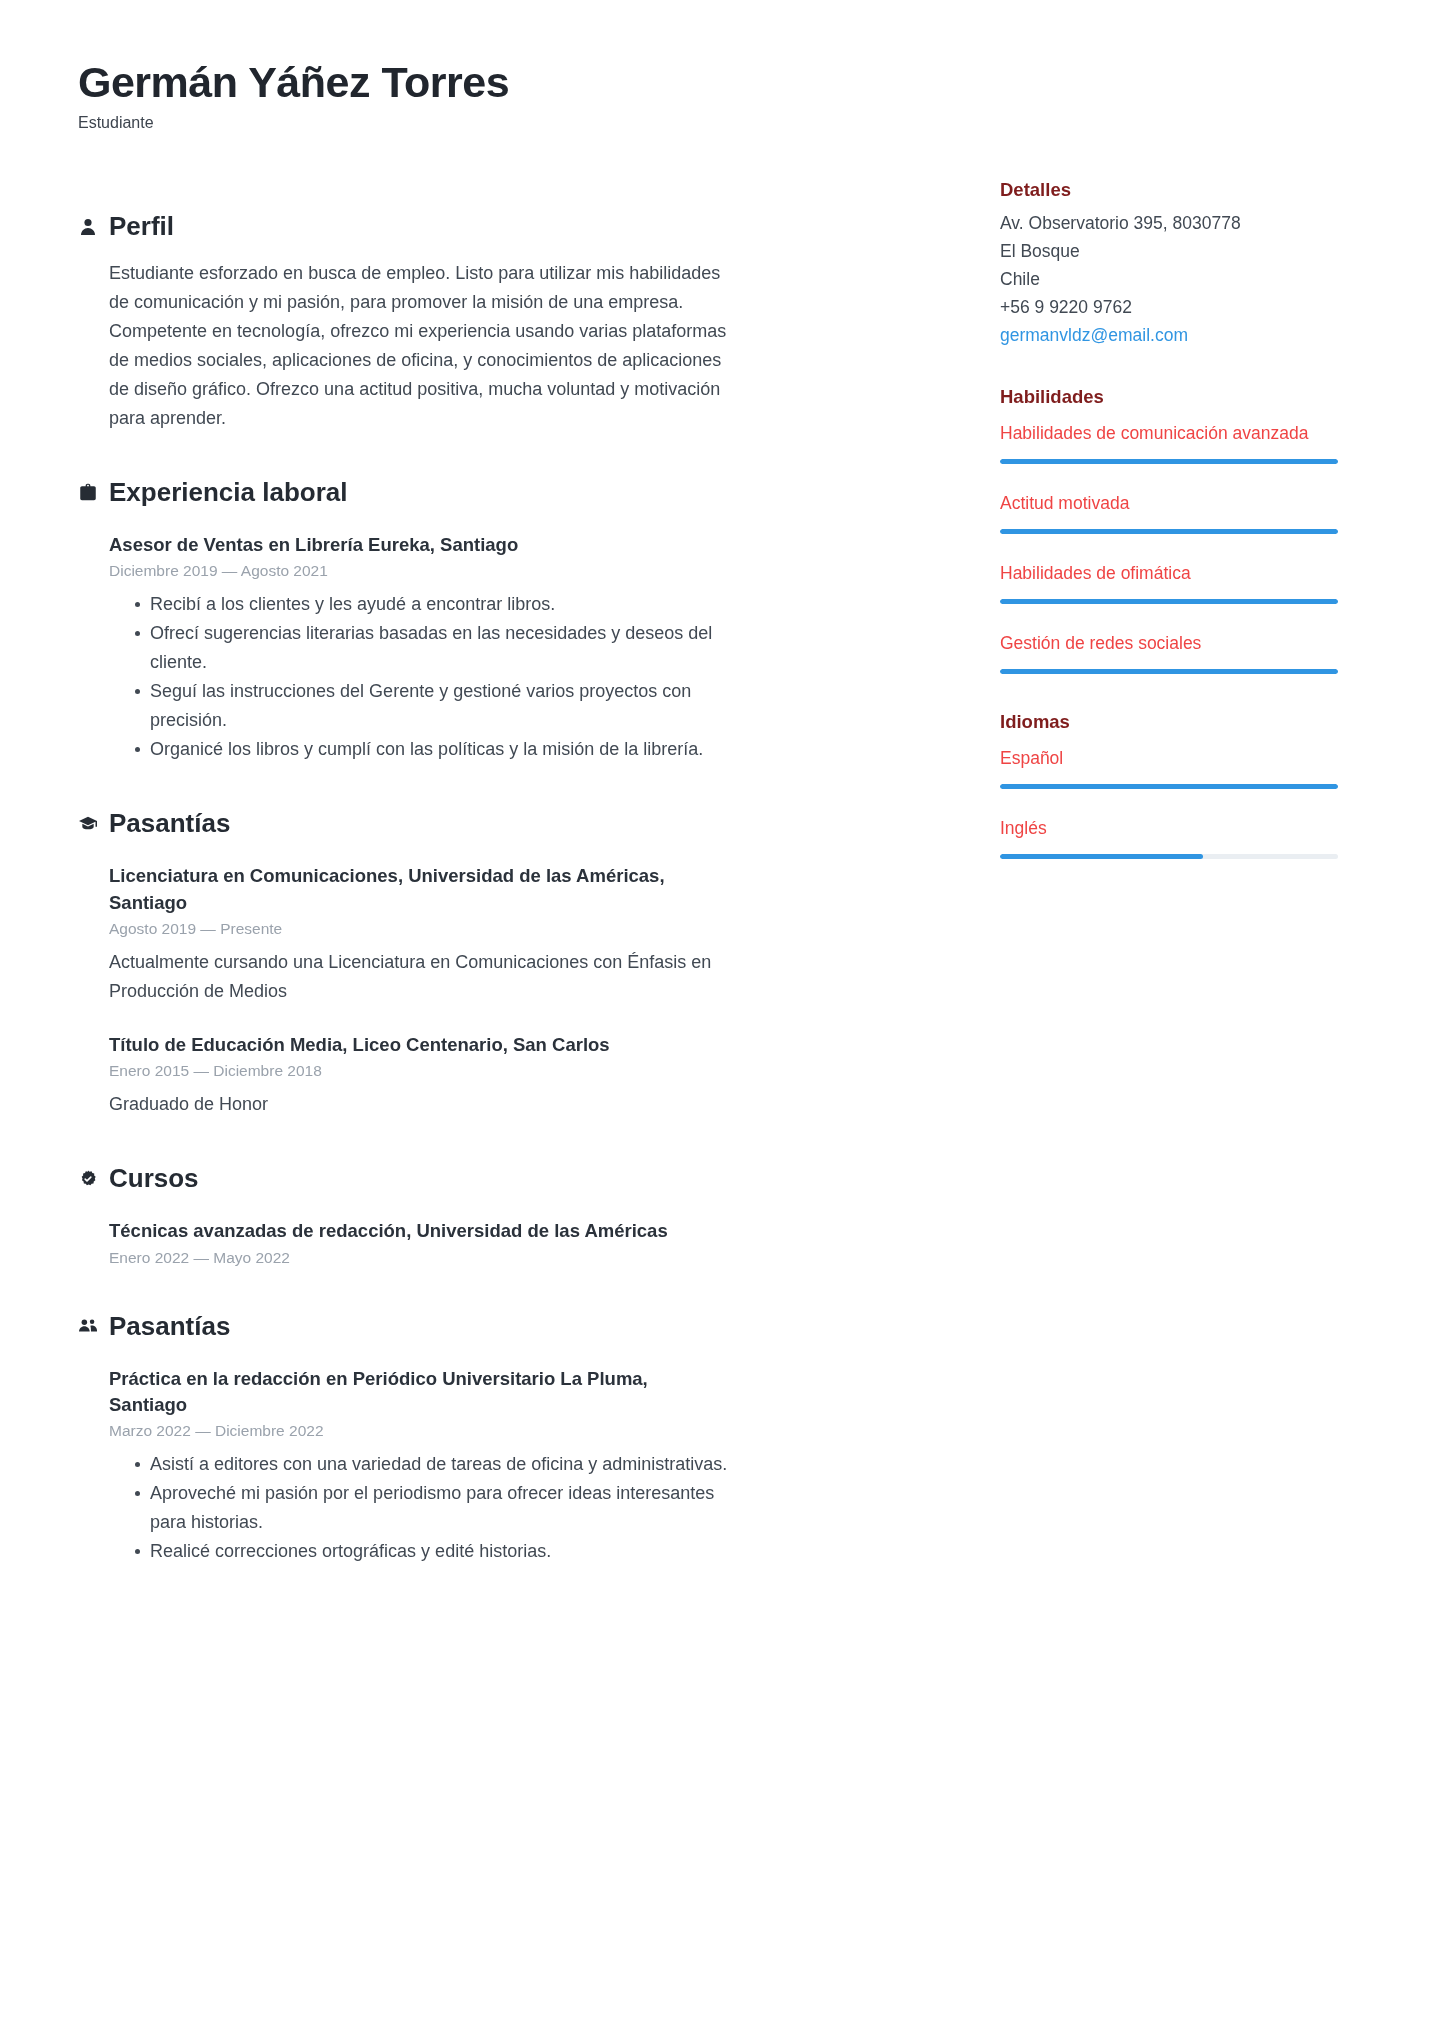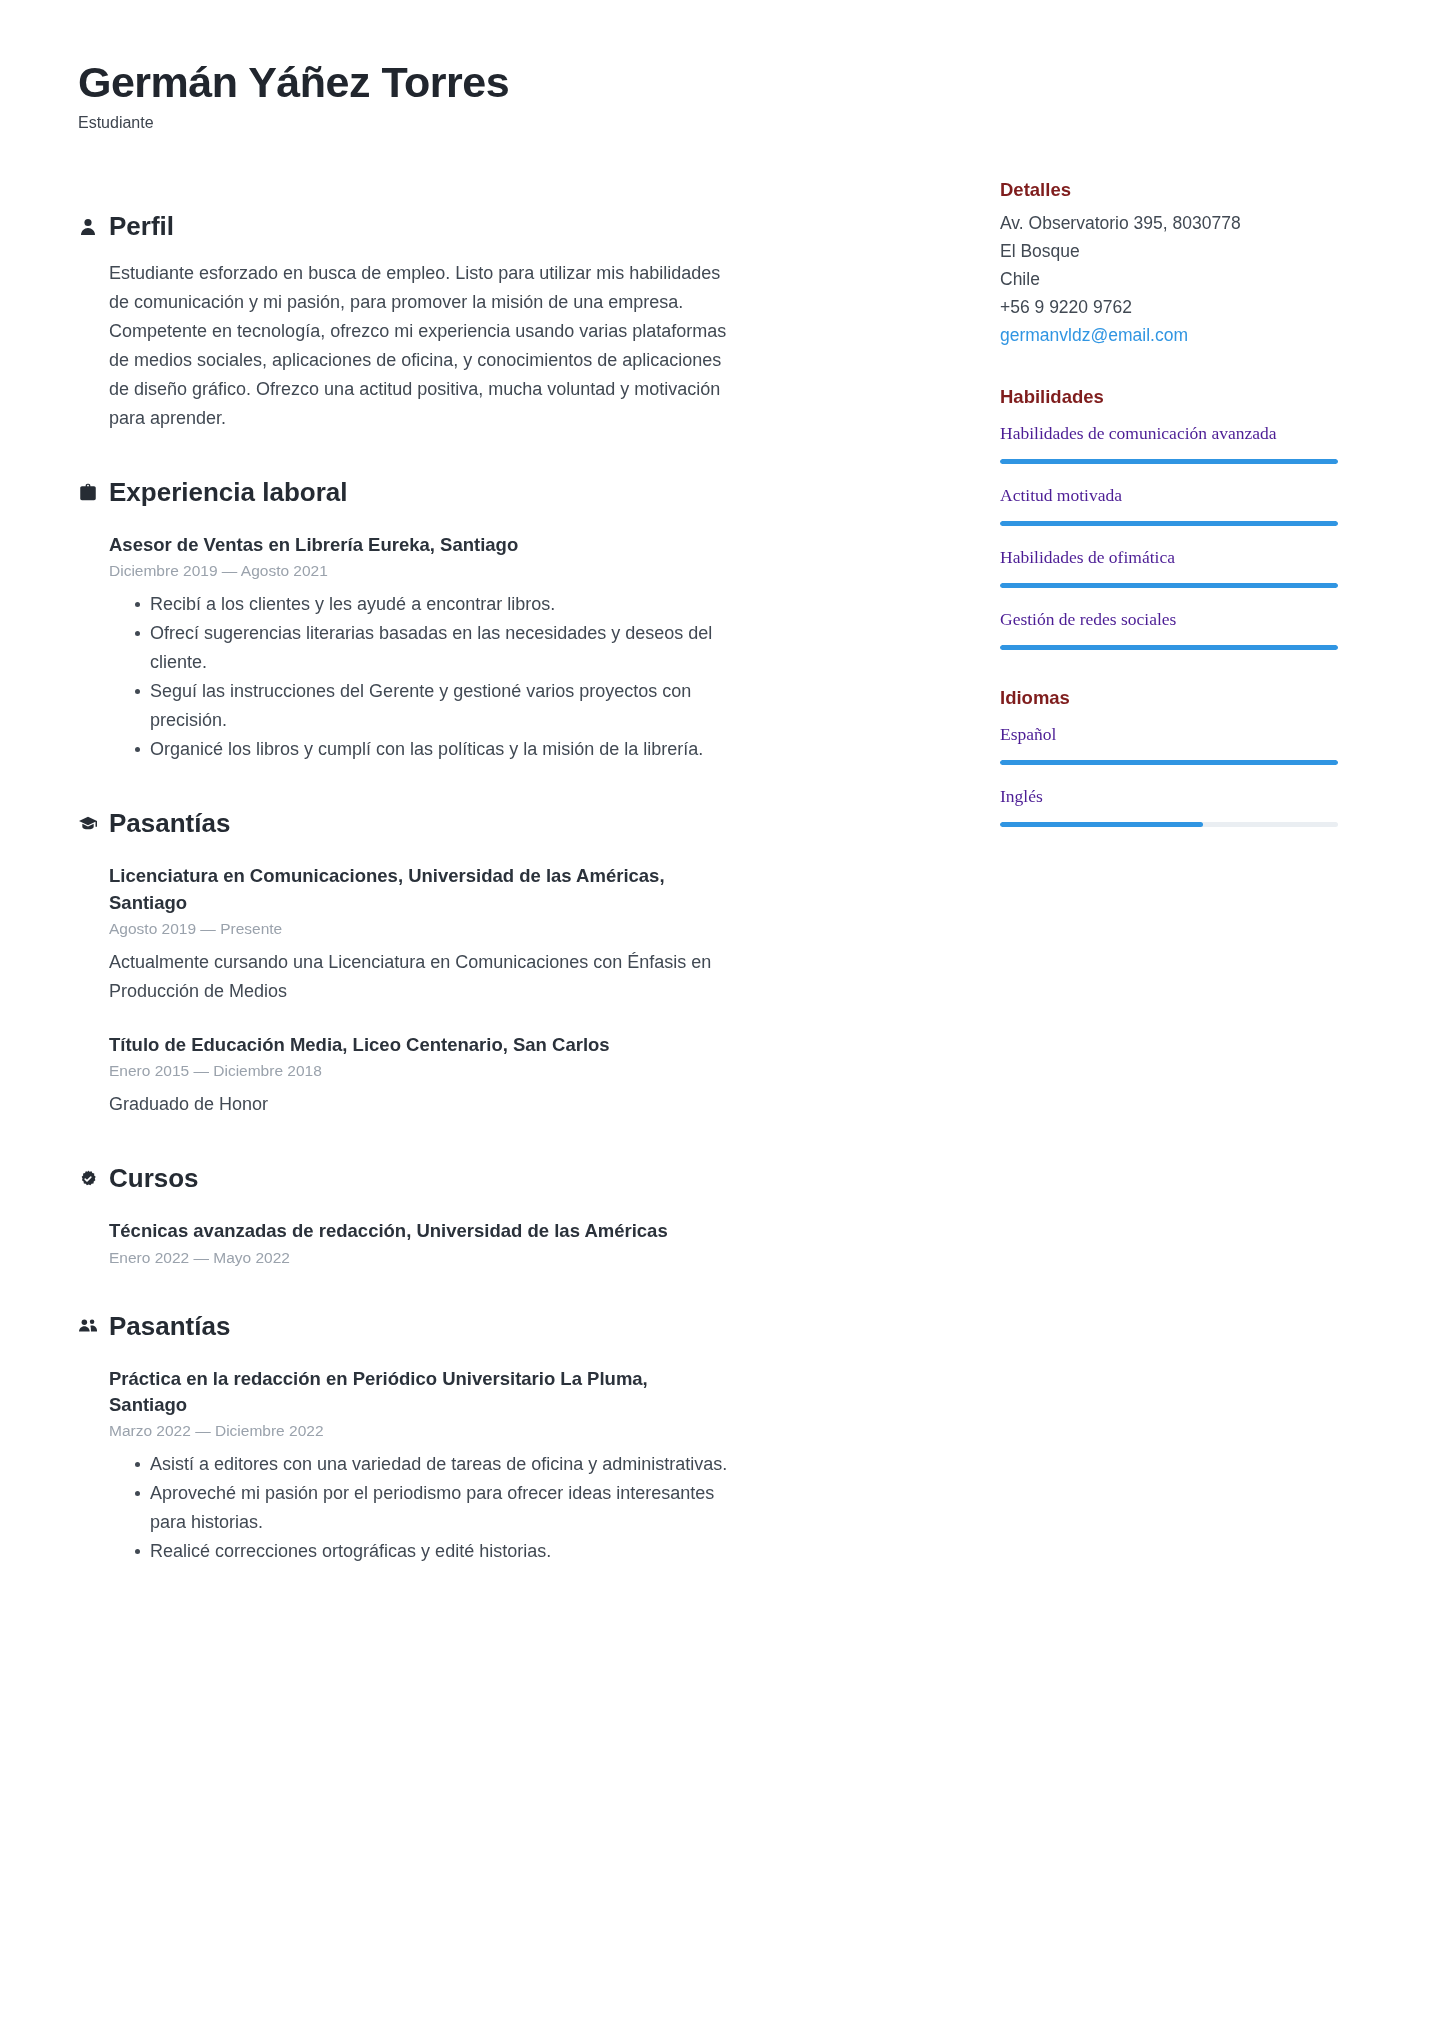--- a/index.html
+++ b/index.html
@@ -134,27 +134,26 @@
     line-height: 28px;
     color: #414953;
   }
   .email-link {
     font-size: 17.5px;
     line-height: 28px;
     color: #3095e2;
     text-decoration: none;
     display: inline-block;
   }
-  .skill { margin-top: 18px; }
+  .skill { margin-top: 26px; }
   .skill:first-of-type { margin-top: 12px; }
   .skill-label {
     font-size: 17.5px;
     line-height: 27px;
-    color: #4c1d95;
-    font-family: Liberation Serif, serif;
+    color: #ef4444;
   }
   .bar-track {
     margin-top: 12px;
     width: 100%;
     height: 5px;
     border-radius: 3px;
     background: #eaeef2;
     overflow: hidden;
   }
   .bar-fill {

